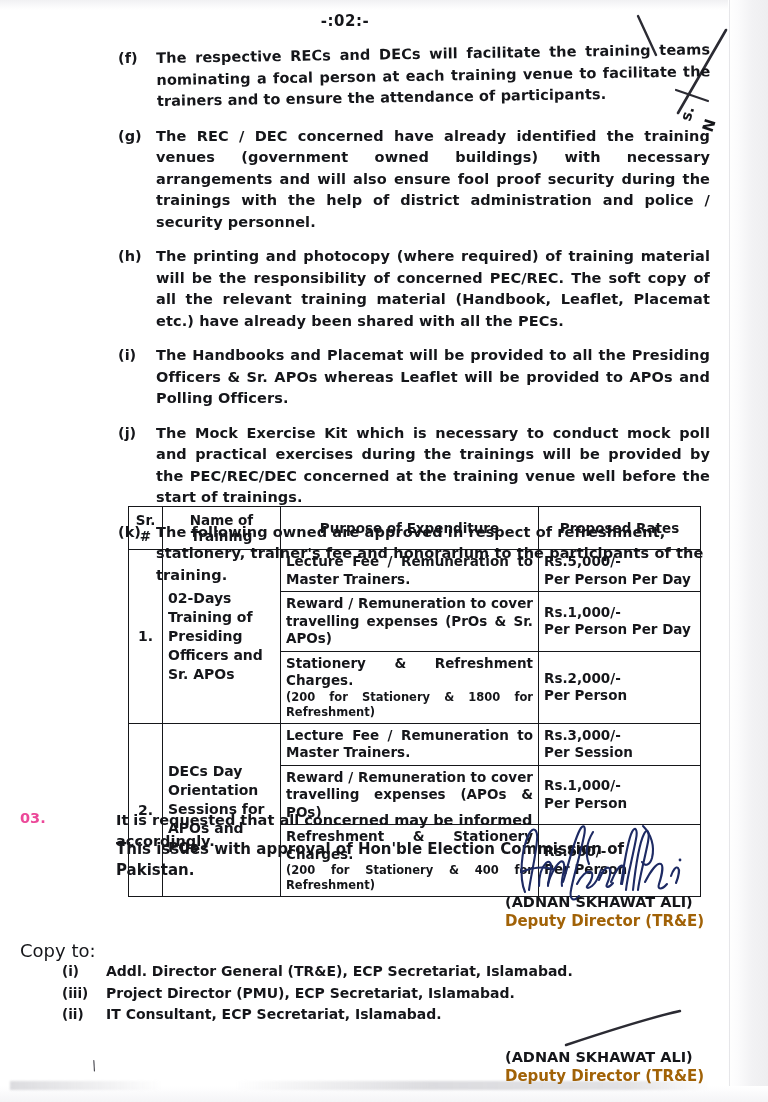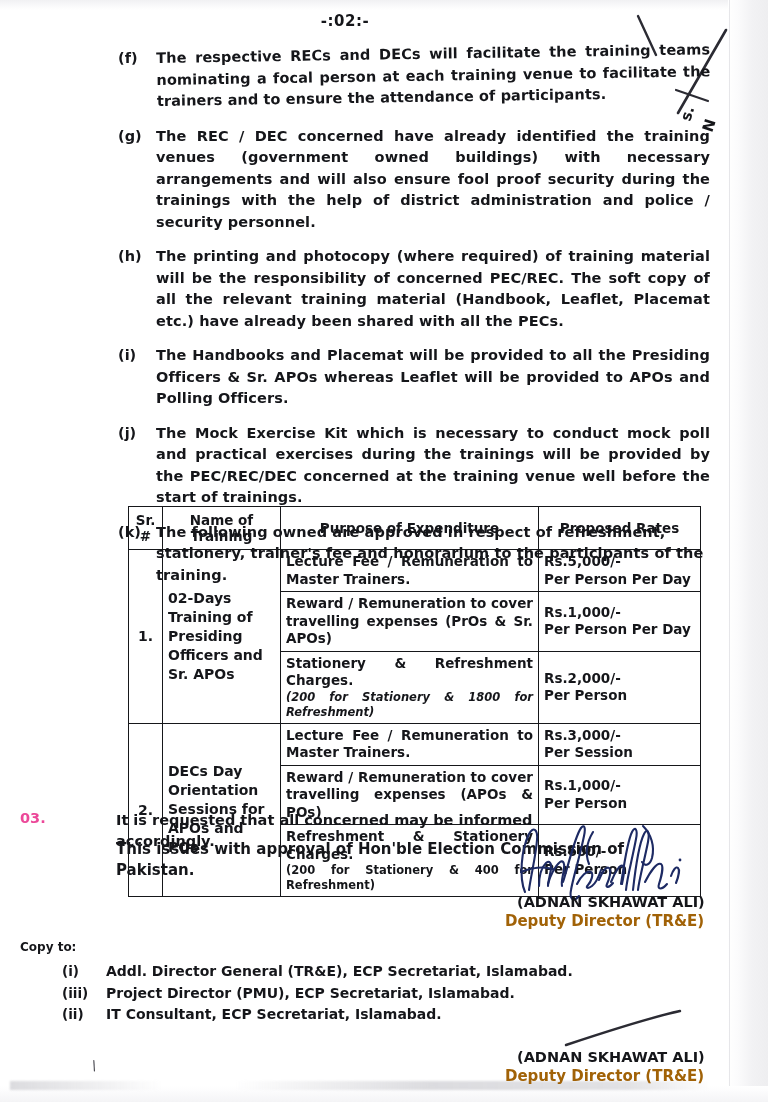--- a/index.html
+++ b/index.html
@@ -165,21 +165,20 @@
   }
   td.purpose-cell .sub {
     display: block;
     font-size: 11.5px;
     line-height: 15px;
     font-weight: bold;
   }
   td.purpose-cell .sub.spread {
     text-align: justify;
     text-justify: inter-word;
-    font-style: italic;
   }
   td.rate-cell {
     font-weight: bold;
     font-size: 13.5px;
     line-height: 17.5px;
     text-align: left;
     padding-left: 7px;
     margin-left: 43px;
   }
   td.rate-cell .rate-amount { display: block; }
@@ -229,21 +228,20 @@
     top: 1048px;
     width: 200px;
     text-align: left;
   }
   .sig-name {
     font-weight: bold;
     font-size: 14.5px;
     line-height: 19px;
     color: #15161a;
     white-space: nowrap;
-    margin-left: 12px;
   }
   .sig-title {
     font-weight: bold;
     font-size: 15px;
     line-height: 19px;
     color: #a16207;
     white-space: nowrap;
   }
 
   .ink-signature {
@@ -277,22 +275,22 @@
     font-size: 13px;
     color: #3a3a42;
     transform: rotate(14deg);
   }
 
   
   .copy-to-label {
     position: absolute;
     left: 20px;
     top: 940px;
-    font-weight: bold;
-    font-size: 12px;
+    font-weight: normal;
+    font-size: 18px;
     color: #15161a;
   }
   .copy-list {
     position: absolute;
     left: 62px;
     top: 962px;
     width: 520px;
   }
   .copy-row {
     display: flex;

